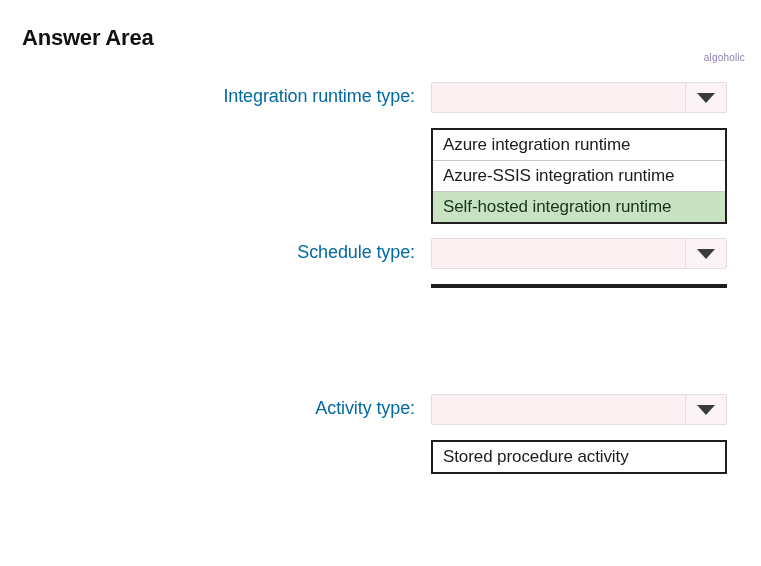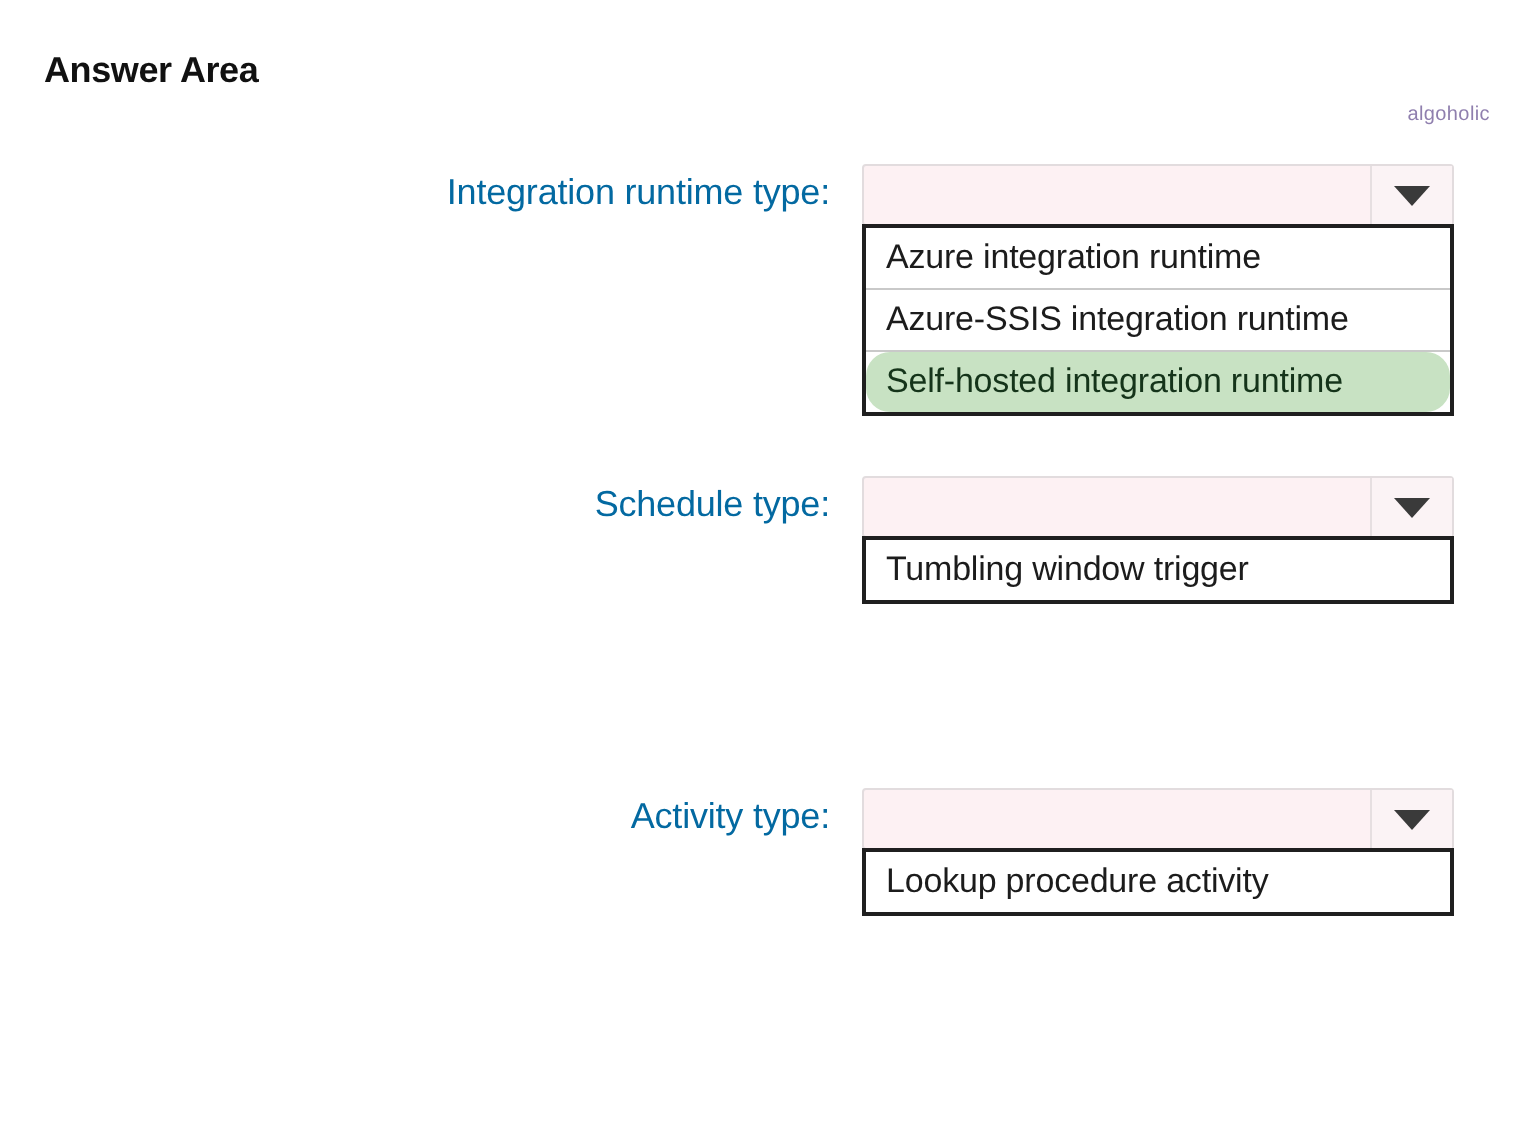--- a/index.html
+++ b/index.html
@@ -27,21 +27,21 @@
     font-family: "Liberation Sans", "DejaVu Sans", sans-serif;
     user-select: none;
     margin-top: 44px;
   }
 
   
   .answer-area-title {
     position: absolute;
     left: 22px;
     top: 25px;
-    font-size: 18px;
+    font-size: 22px;
     font-weight: bold;
     letter-spacing: -0.2px;
     color: #111111;
   }
 
   
   .group {
     position: absolute;
     left: 0;
     width: 761px;
@@ -97,21 +97,21 @@
     height: 0;
     border-left: 9px solid transparent;
     border-right: 9px solid transparent;
     border-top: 10px solid #3a3a3a;
   }
 
   
   .option-list {
     position: absolute;
     left: 431px;
-    top: 30px;
+    top: 46px;
     width: 296px;
     box-sizing: border-box;
     border: 2px solid #1f1f1f;
     background: #ffffff;
   }
   .option {
     height: 30px;
     line-height: 30px;
     padding-left: 10px;
     font-size: 17px;
@@ -121,21 +121,20 @@
     white-space: nowrap;
     overflow: hidden;
     letter-spacing: -0.1px;
   }
   .option:last-child {
     border-bottom: none;
   }
   .option.selected {
     background: #c8e2c3;
     color: #15341a;
-    border-radius: 12px;
   }
 </style>
 </head>
 <body>
 
 <div class="watermark">algoholic</div>
 
 <div class="answer-area-title">Answer Area</div>
 
 <div class="group group-1">
@@ -159,30 +158,29 @@
   <div class="group-label">Schedule type:</div>
 
   <div class="combo">
     <div class="combo-value" placeholder=""></div>
     <div class="combo-arrow-btn">
       <span class="arrow-glyph"></span>
     </div>
   </div>
 
   <div class="option-list">
-    <div class="option">Tumbling window trigger</div>
   </div>
 </div>
 
 <div class="group group-3">
   <div class="group-label">Activity type:</div>
 
   <div class="combo">
     <div class="combo-value" placeholder=""></div>
     <div class="combo-arrow-btn">
       <span class="arrow-glyph"></span>
     </div>
   </div>
 
   <div class="option-list">
-    <div class="option">Lookup procedure activity</div>
+    <div class="option">Stored procedure activity</div>
   </div>
 </div>
 
 </body></html>

